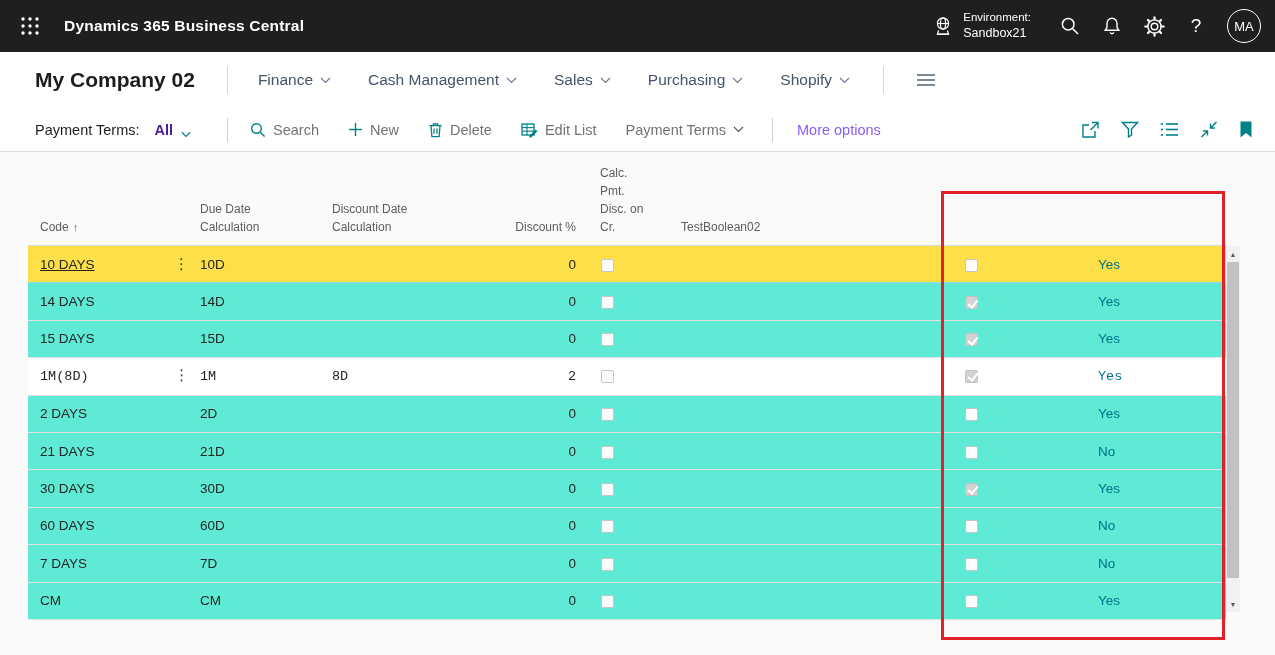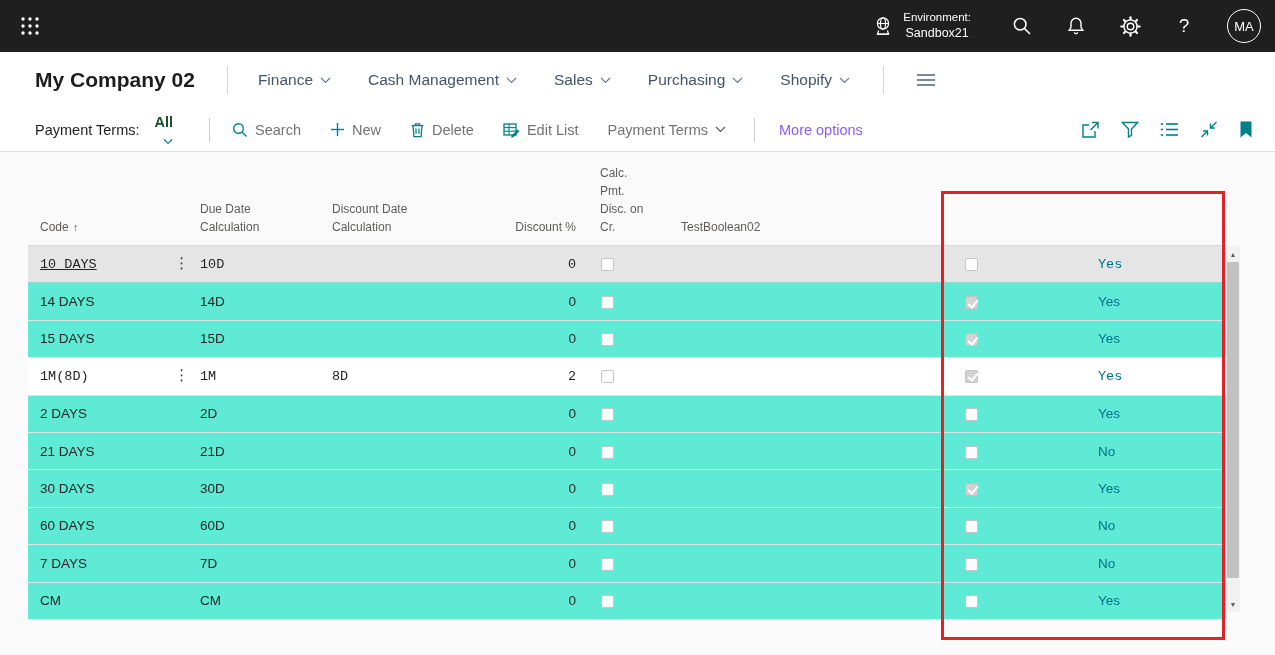--- a/index.html
+++ b/index.html
@@ -4,41 +4,41 @@
 <style>
   * { margin:0; padding:0; box-sizing:border-box; }
   html,body { width:1275px; height:655px; }
   body { font-family:"Liberation Sans","DejaVu Sans",sans-serif; background:#fafafa; overflow:hidden; }
   .page { position:relative; width:1275px; height:655px; background:#fafafa; }
 
   
   .topbar { height:52px; background:#1f1f1f; display:flex; align-items:center; color:#fff; padding:0 14px 0 13px; }
   .waffle { width:34px; height:34px; display:flex; align-items:center; justify-content:center; cursor:pointer; }
   .app-title { font-size:15.5px; font-weight:700; margin-left:17px; letter-spacing:.2px; }
-  .topbar-right { margin-left:auto; display:flex; align-items:center; gap:12px;text-align:center; }
+  .topbar-right { margin-left:auto; display:flex; align-items:center; gap:0; }
   .env { display:flex; align-items:center; gap:9px; margin-right:18px; }
   .env-text { font-size:11.5px; line-height:1.3; }
   .env-text .env-name { font-size:12.5px; }
   .top-icon { width:42px; height:42px; display:flex; align-items:center; justify-content:center; cursor:pointer; }
   .help-glyph { font-size:19px; font-weight:400; color:#fff; }
   .avatar { width:34px; height:34px; border:1.6px solid #fff; border-radius:50%; display:flex; align-items:center; justify-content:center; font-size:13px; font-weight:400; margin-left:10px; cursor:pointer; }
 
   
   .navbar { height:56px; background:#fff; display:flex; align-items:center; padding:0 20px 0 35px; }
   .company { font-size:21px; font-weight:700; color:#1d1d1d; margin-right:32px; }
   .vdivider { width:1px; height:28px; background:#d6d6d6; }
   .nav-items { display:flex; align-items:center; gap:37px; margin-left:30px; }
   .nav-item { display:flex; align-items:center; gap:7px; font-size:15.5px; color:#44546a; cursor:pointer; }
   .nav-right-div { margin-left:33px; }
   .hamburger { margin-left:32px; cursor:pointer; display:flex; align-items:center; }
 
   
   .toolbar { height:44px; background:#fff; display:flex; align-items:center; padding:0 22px 0 35px; border-bottom:1px solid #dedede; }
   .tb-label { font-size:14.5px; color:#1f1f1f; margin-right:15px; }
-  .tb-filter { display:flex; align-items:flex-end; gap:8px; color:#14532d; font-size:14.5px; font-weight:700; cursor:pointer;flex-direction:column; }
+  .tb-filter { display:flex; align-items:flex-end; gap:8px; color:#4c1d95; font-size:14.5px; font-weight:700; cursor:pointer; }
   .tb-div { width:1px; height:24px; background:#cfcfcf; margin:0 22px 0 36px; }
   .tb-actions { display:flex; align-items:center; gap:29px; }
   .tb-action { display:flex; align-items:center; gap:7px; font-size:14.5px; color:#737373; cursor:pointer; white-space:nowrap; }
   .tb-div2 { width:1px; height:24px; background:#cfcfcf; margin:0 24px 0 28px; }
   .more-options { font-size:14.5px; color:#8b5cf6; cursor:pointer; }
   .tb-right { margin-left:auto; display:flex; align-items:center; gap:21px; }
   .tb-icon { display:flex; align-items:center; justify-content:center; cursor:pointer; }
 
   
   .content { position:relative; height:503px; background:#fafafa; }
@@ -49,21 +49,21 @@
   .hc-due { padding-left:5px; }
   .hc-ddate { padding-left:2px; }
   .hc-pct { text-align:right; padding-right:2px; }
   .hc-calc { padding-left:22px; }
   .hc-desc { padding-left:20px; }
   .hc-tb01 { padding-left:23px; }
   .hc-tb02 { padding-left:23px; }
   .sort-arrow { font-size:11px; margin-left:4px; color:#5f5d5b; }
 
   .trow { height:37.4px; background:#5eead4; border-bottom:1px solid #e2e2e2; align-items:center; font-size:13.5px; color:#252525; cursor:pointer; }
-  .trow.selected { background:#e5e5e5; border-bottom-color:#9ad4da;font-family:Liberation Mono, monospace; }
+  .trow.selected { background:#fde047; border-bottom-color:#9ad4da; }
   .trow.white { background:#ffffff;font-family:Liberation Mono, monospace; }
   .cell { overflow:hidden; white-space:nowrap; }
   .c-code { padding-left:12px; font-size:13.5px; }
   .trow.selected .code-text { text-decoration:underline; }
   .c-menu { text-align:center; }
   .dots { color:#3b3a39; font-size:15px; line-height:1; letter-spacing:0; }
   .c-due { padding-left:5px; }
   .c-ddate { padding-left:2px; }
   .c-pct { text-align:right; padding-right:2px; }
   .c-calc { padding-left:23px; }
@@ -99,20 +99,21 @@
             <circle cx="18" cy="4" r="1.7"></circle>
           <circle cx="4" cy="11" r="1.7"></circle>
             <circle cx="11" cy="11" r="1.7"></circle>
             <circle cx="18" cy="11" r="1.7"></circle>
           <circle cx="4" cy="18" r="1.7"></circle>
             <circle cx="11" cy="18" r="1.7"></circle>
             <circle cx="18" cy="18" r="1.7"></circle>
         </g>
       </svg>
     </div>
+    <div class="app-title">Dynamics 365 Business Central</div>
 
     <div class="topbar-right">
       <div class="env">
         <svg width="22" height="22" viewBox="0 0 22 22" fill="none" stroke="#ffffff" stroke-width="1.2">
           <circle cx="11" cy="8.5" r="5.6"></circle>
           <ellipse cx="11" cy="8.5" rx="2.6" ry="5.6"></ellipse>
           <line x1="5.4" y1="8.5" x2="16.6" y2="8.5"></line>
           <path d="M6.6 15.5 L5.4 19.2 H16.6 L15.4 15.5"></path>
           <line x1="5.4" y1="19.2" x2="16.6" y2="19.2"></line>
         </svg>

